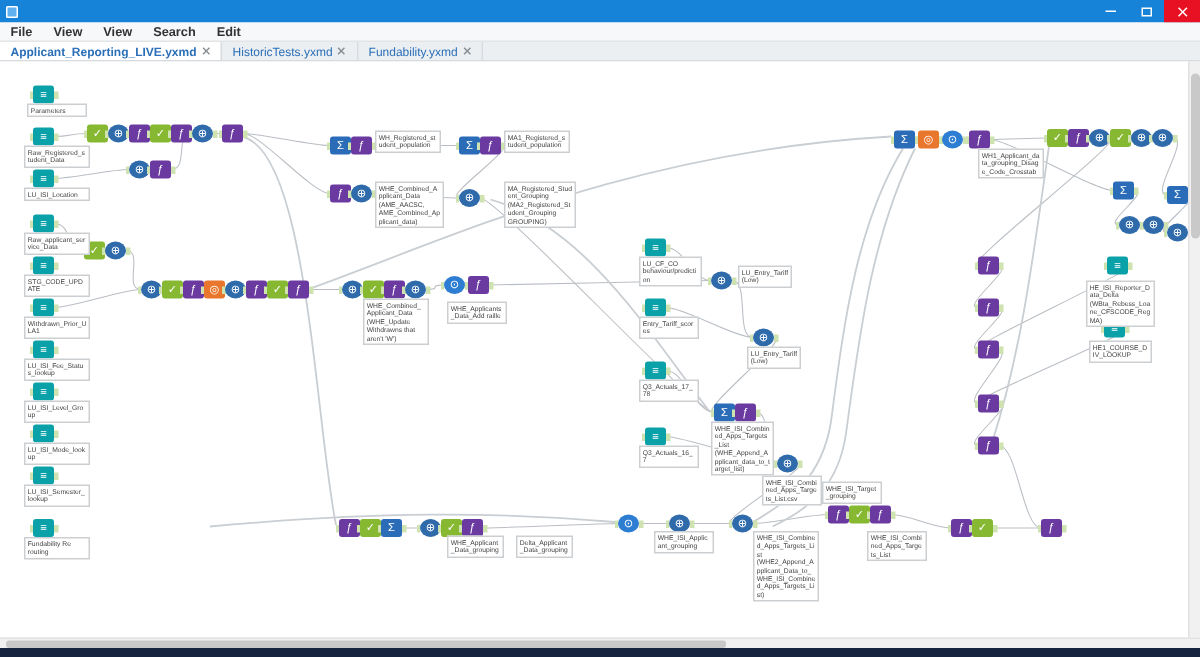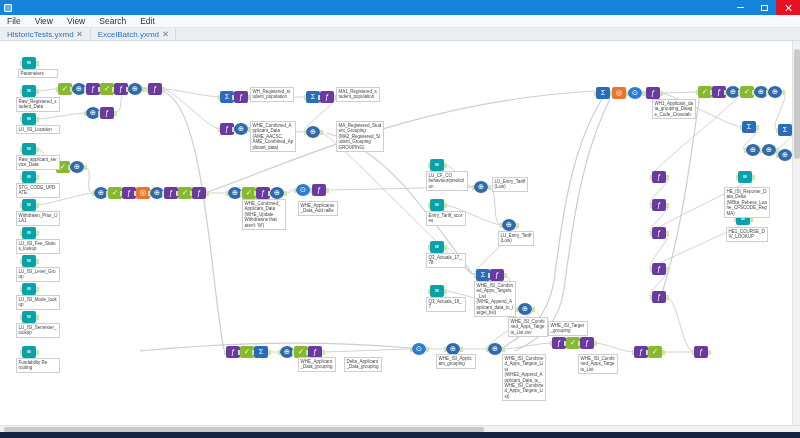--- a/index.html
+++ b/index.html
@@ -13,21 +13,21 @@
   .minimize-glyph { width:7px; height:0; border-bottom:1px solid #fff; }
   .maximize-glyph { width:7px; height:6px; border:1px solid #fff; }
   .winbtn.close { background:#e81123; }
   .close-glyph { position:relative; width:8px; height:8px; }
   .close-glyph::before,.close-glyph::after { content:""; position:absolute; left:3.5px; top:0; width:1px; height:8px; background:#fff; }
   .close-glyph::before { transform:rotate(45deg); }
   .close-glyph::after { transform:rotate(-45deg); }
 
   
   .menubar { position:absolute; top:15px; left:0; width:800px; height:13px; background:#f7f8f9; border-bottom:1px solid #e2e4e6; display:flex; align-items:center; font-size:8.5px; color:#333; }
-  .menu-item { padding:0 7px; height:13px; display:flex; align-items:center; }
+  .menu-item { padding:0 7px; height:13px; display:flex; align-items:center;font-weight:bold; }
   .searchbox { position:absolute; right:6px; top:1px; width:142px; height:11px; background:#fff; border:1px solid #bfc4c9; border-radius:2px; display:flex; align-items:center; gap:3px; padding:0 3px; font-size:7.5px; color:#777; }
 
   
   .tabbar { position:absolute; top:28px; left:0; width:800px; height:13px; background:#eceff2; border-bottom:1px solid #d7dbdf; display:flex; font-size:8px; }
   .tab { display:flex; align-items:center; gap:3px; padding:0 7px; color:#2a6fb8; border-right:1px solid #d7dbdf; }
   .tab.active { background:#fff; font-weight:bold; }
   .tab-close { color:#8a8f94; font-size:7px; position:relative; width:6px; height:6px; }
   .tab-close::before,.tab-close::after { content:""; position:absolute; left:2.5px; top:0; width:1px; height:6px; background:#8a8f94; }
   .tab-close::before { transform:rotate(45deg); }
   .tab-close::after { transform:rotate(-45deg); }
@@ -71,26 +71,30 @@
 
 <div class="menubar">
   <span class="menu-item">File</span>
   <span class="menu-item">View</span>
   <span class="menu-item">View</span>
   <span class="menu-item">Search</span>
   <span class="menu-item">Edit</span>
 </div>
 
 <div class="tabbar">
+  <div class="tab active">
+    <span>Applicant_Reporting_LIVE.yxmd</span>
+    <span class="tab-close"></span>
+  </div>
   <div class="tab">
     <span>HistoricTests.yxmd</span>
     <span class="tab-close"></span>
   </div>
   <div class="tab">
-    <span>ExcelBatch.yxmd</span>
+    <span>Fundability.yxmd</span>
     <span class="tab-close"></span>
   </div>
 </div>
 
 <div class="canvas">
   <svg class="wires" width="792" height="384" viewBox="0 0 792 384">
       <path d="M 36 50 C 48 50, 46 48, 58 48" class="wire"></path>
       <path d="M 72 48 C 84 48, 60 48, 72 48" class="wire"></path>
       <path d="M 86 48 C 98 48, 74 48, 86 48" class="wire"></path>
       <path d="M 100 48 C 112 48, 88 48, 100 48" class="wire"></path>

